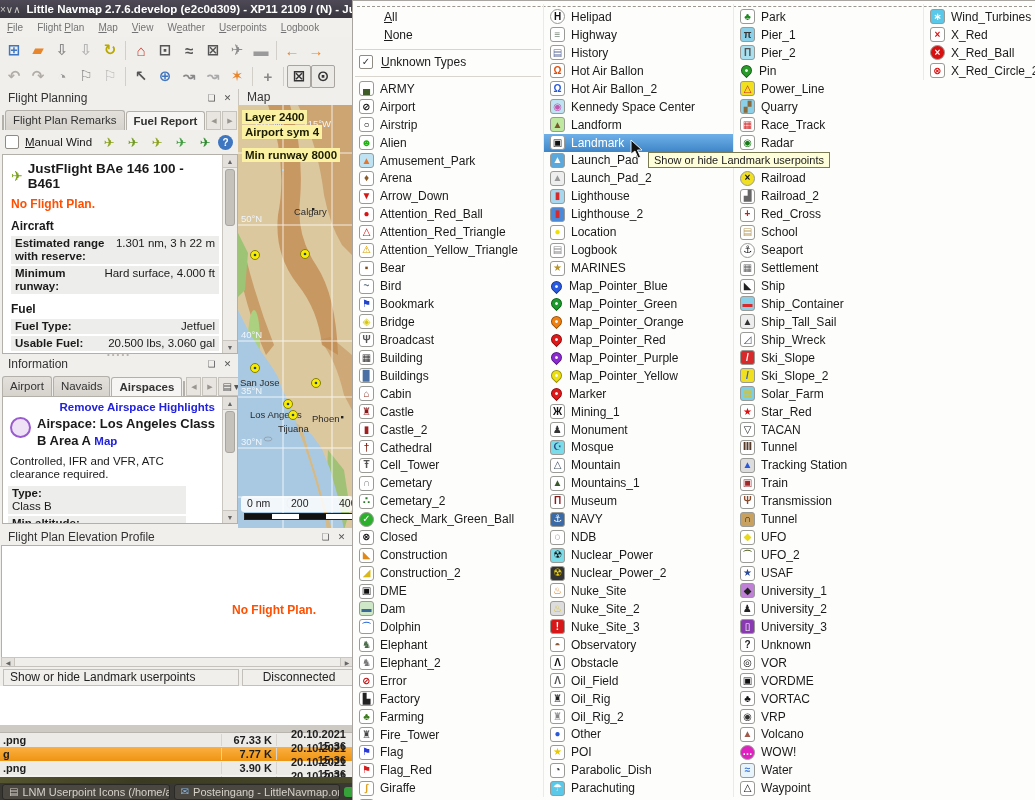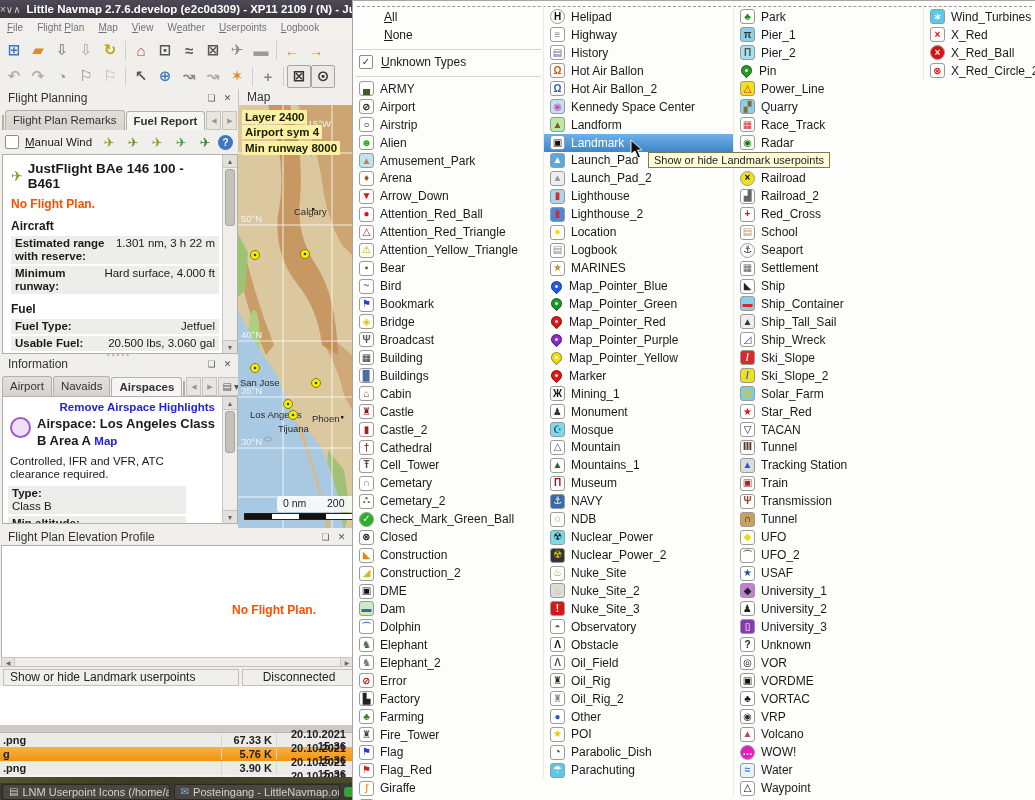--- a/index.html
+++ b/index.html
@@ -65,21 +65,21 @@
   #remove-link{display:block;text-align:right;margin:1px 6px 2px 0;}
   #airspace-circle{width:17px;height:17px;border-radius:50%;border:2px solid #9a5ad0;background:#efe2f7;float:left;margin:2px 6px 2px 2px;}
   #airspace-title{font-weight:bold;font-size:13px;line-height:17px;}
   #airspace-desc{clear:none;font-size:11.5px;line-height:13px;margin:6px 0 5px 2px;width:190px;}
   .trow2{display:flex;background:#ededeb;margin-bottom:2px;padding:1px 4px;font-size:11.5px;line-height:13px;width:170px;flex-direction:column;}
   .trow2 .k{font-weight:bold;width:80px;flex:0 0 auto;}
 
   #map-dock-header{left:238px;top:89px;width:122px;height:16px;border-left:1px solid #c9c6c0;}
   #map-area{left:238px;top:105px;width:114px;height:425px;overflow:hidden;background:#dcc89e;}
   .map-ylabel{position:absolute;background:#faf2a2;color:#1c1c00;font-weight:bold;font-size:11.5px;padding:0 3px;white-space:nowrap;line-height:14px;}
-  #scalebar{left:241px;top:496px;width:111px;height:16px;background:rgba(255,255,255,.85);border-radius:3px;font-size:10.5px;color:#222;margin-left:36px;}
+  #scalebar{left:241px;top:496px;width:111px;height:16px;background:rgba(255,255,255,.85);border-radius:3px;font-size:10.5px;color:#222;}
   #scalebar span{position:absolute;top:1px;}
   #scale-stripes{left:244px;top:513px;width:108px;height:5px;display:flex;border:1px solid #222;}
   #scale-stripes div{flex:1;}
 
   #elev-header{left:0;top:528px;width:352px;height:17px;}
   #elev-pane{left:1px;top:545px;width:351px;height:112px;}
   #elev-msg{position:absolute;left:230px;top:57px;}
   #elev-hscroll{left:1px;top:657px;width:351px;height:9px;background:#f0eeeb;border:1px solid #c9c6c0;display:flex;}
   .hs-btn{width:12px;font-size:6px;color:#666;background:#e4e1dc;display:flex;align-items:center;justify-content:center;border-right:1px solid #c9c6c0;}
   .hs-btn.right{margin-left:auto;border-left:1px solid #c9c6c0;border-right:none;}
@@ -365,21 +365,21 @@
             <circle cx="78" cy="278" r="1.3" fill="#21407e"></circle>
             <circle cx="50" cy="299" r="4.5" fill="#f8ec00" stroke="#7a7400" stroke-width="0.9"></circle>
             <circle cx="50" cy="299" r="1.3" fill="#21407e"></circle>
             <circle cx="55" cy="310" r="4.5" fill="#f8ec00" stroke="#7a7400" stroke-width="0.9"></circle>
             <circle cx="55" cy="310" r="1.3" fill="#21407e"></circle>
           </g>
       </svg>
     </div>
     <div id="map-ylabels" class="abs" style="left:242px;top:110px;width:110px;">
         <div class="map-ylabel" style="position: relative; display: table; margin-bottom: 1px;">Layer 2400</div>
-        <div class="map-ylabel" style="position: relative; display: table; margin-bottom: 2px;">Airport sym 4</div>
+        <div class="map-ylabel" style="position: relative; display: table; margin-bottom: 9px;">Airport sym 4</div>
         <div class="map-ylabel" style="position: relative; display: table; margin-bottom: 1px;">Min runway 8000</div>
       </div>
     <div id="scalebar" class="abs">
         <span style="left: 6px;">0 nm</span>
         <span style="left: 50px;">200</span>
         <span style="left: 98px;">400</span>
       </div>
     <div id="scale-stripes" class="abs">
       <div style="background:#111"></div>
         <div style="background:#fff"></div>
@@ -411,21 +411,21 @@
   <div id="filepanel" class="abs">
     <div class="topstrip"></div>
     <div id="file-rows">
         <div class="frow">
           <span class="fname">.png</span>
           <span class="fsize">67.33 K</span>
           <span class="fdate">20.10.2021 15:36</span>
         </div>
         <div class="frow sel">
           <span class="fname">g</span>
-          <span class="fsize">5.76 K</span>
+          <span class="fsize">7.77 K</span>
           <span class="fdate">20.10.2021 15:36</span>
         </div>
         <div class="frow">
           <span class="fname">.png</span>
           <span class="fsize">3.90 K</span>
           <span class="fdate">20.10.2021 15:36</span>
         </div>
         <div class="frow">
           <span class="fname">g</span>
           <span class="fsize">9.03 K</span>
@@ -700,20 +700,26 @@
           <span class="m-label">Map_Pointer_Blue</span>
         </div>
         <div class="m-row">
           <span class="mi pin-wrap">
             <span class="pin" style="background: rgb(26, 154, 42);"></span>
           </span>
           <span class="m-label">Map_Pointer_Green</span>
         </div>
         <div class="m-row">
           <span class="mi pin-wrap">
+            <span class="pin" style="background: rgb(240, 128, 16);"></span>
+          </span>
+          <span class="m-label">Map_Pointer_Orange</span>
+        </div>
+        <div class="m-row">
+          <span class="mi pin-wrap">
             <span class="pin" style="background: rgb(224, 24, 24);"></span>
           </span>
           <span class="m-label">Map_Pointer_Red</span>
         </div>
         <div class="m-row">
           <span class="mi pin-wrap">
             <span class="pin" style="background: rgb(138, 42, 208);"></span>
           </span>
           <span class="m-label">Map_Pointer_Purple</span>
         </div>

